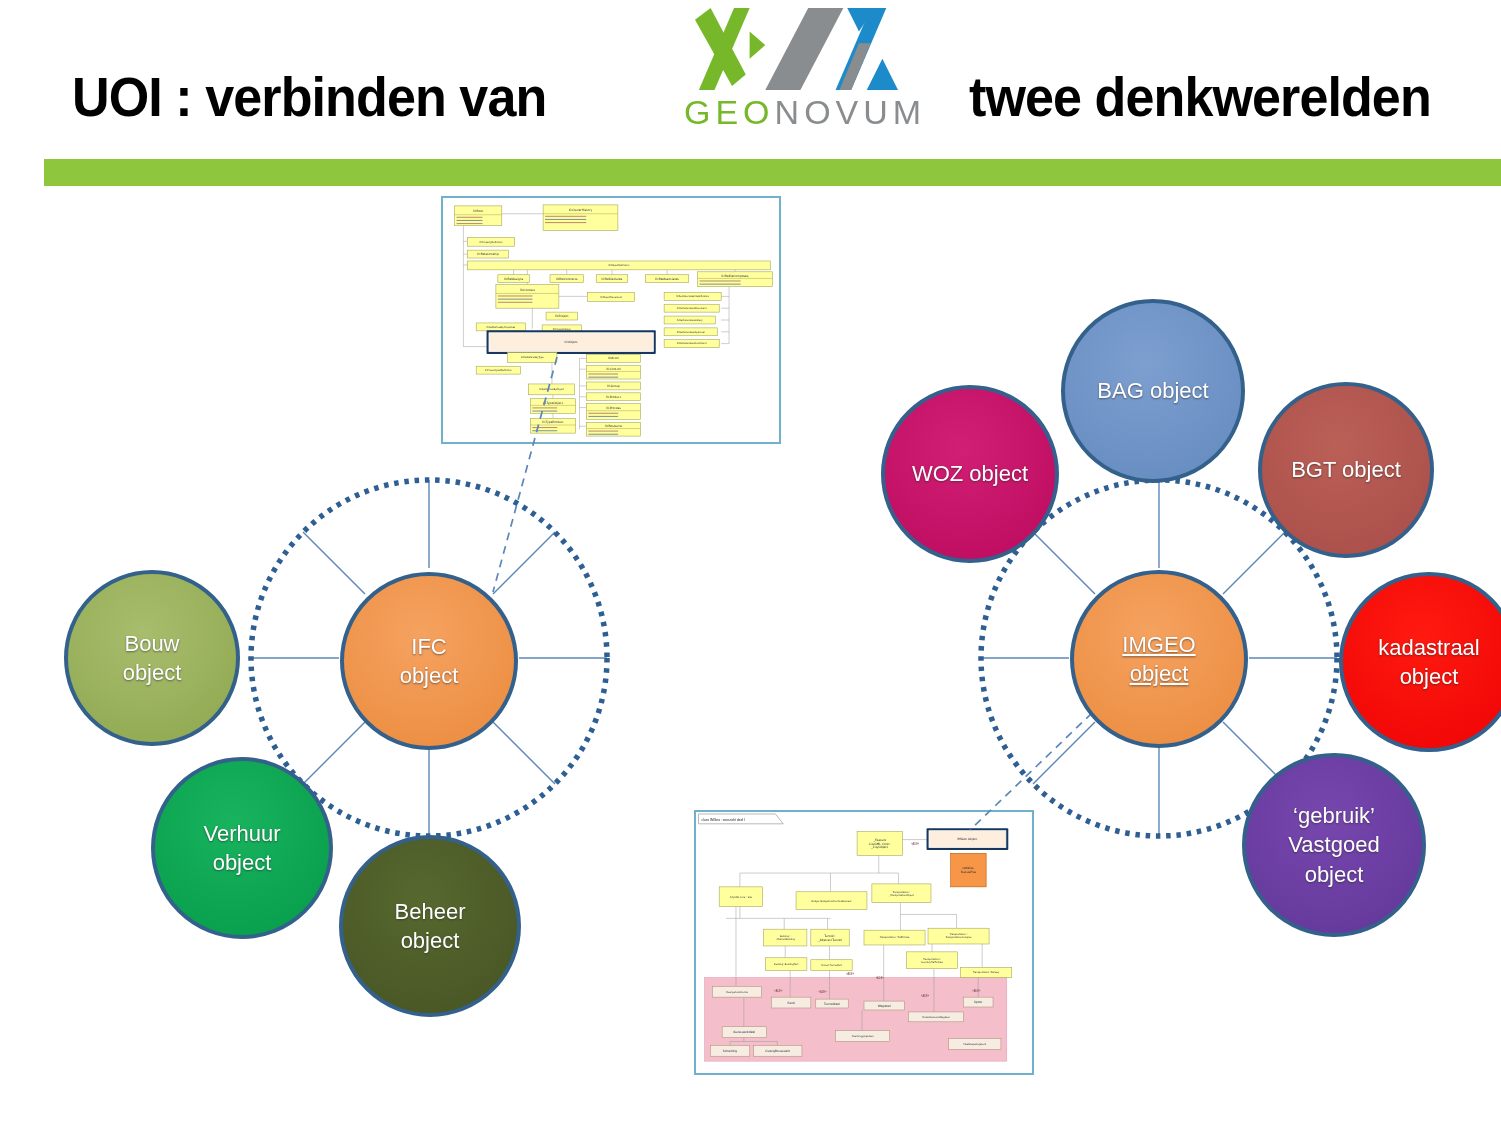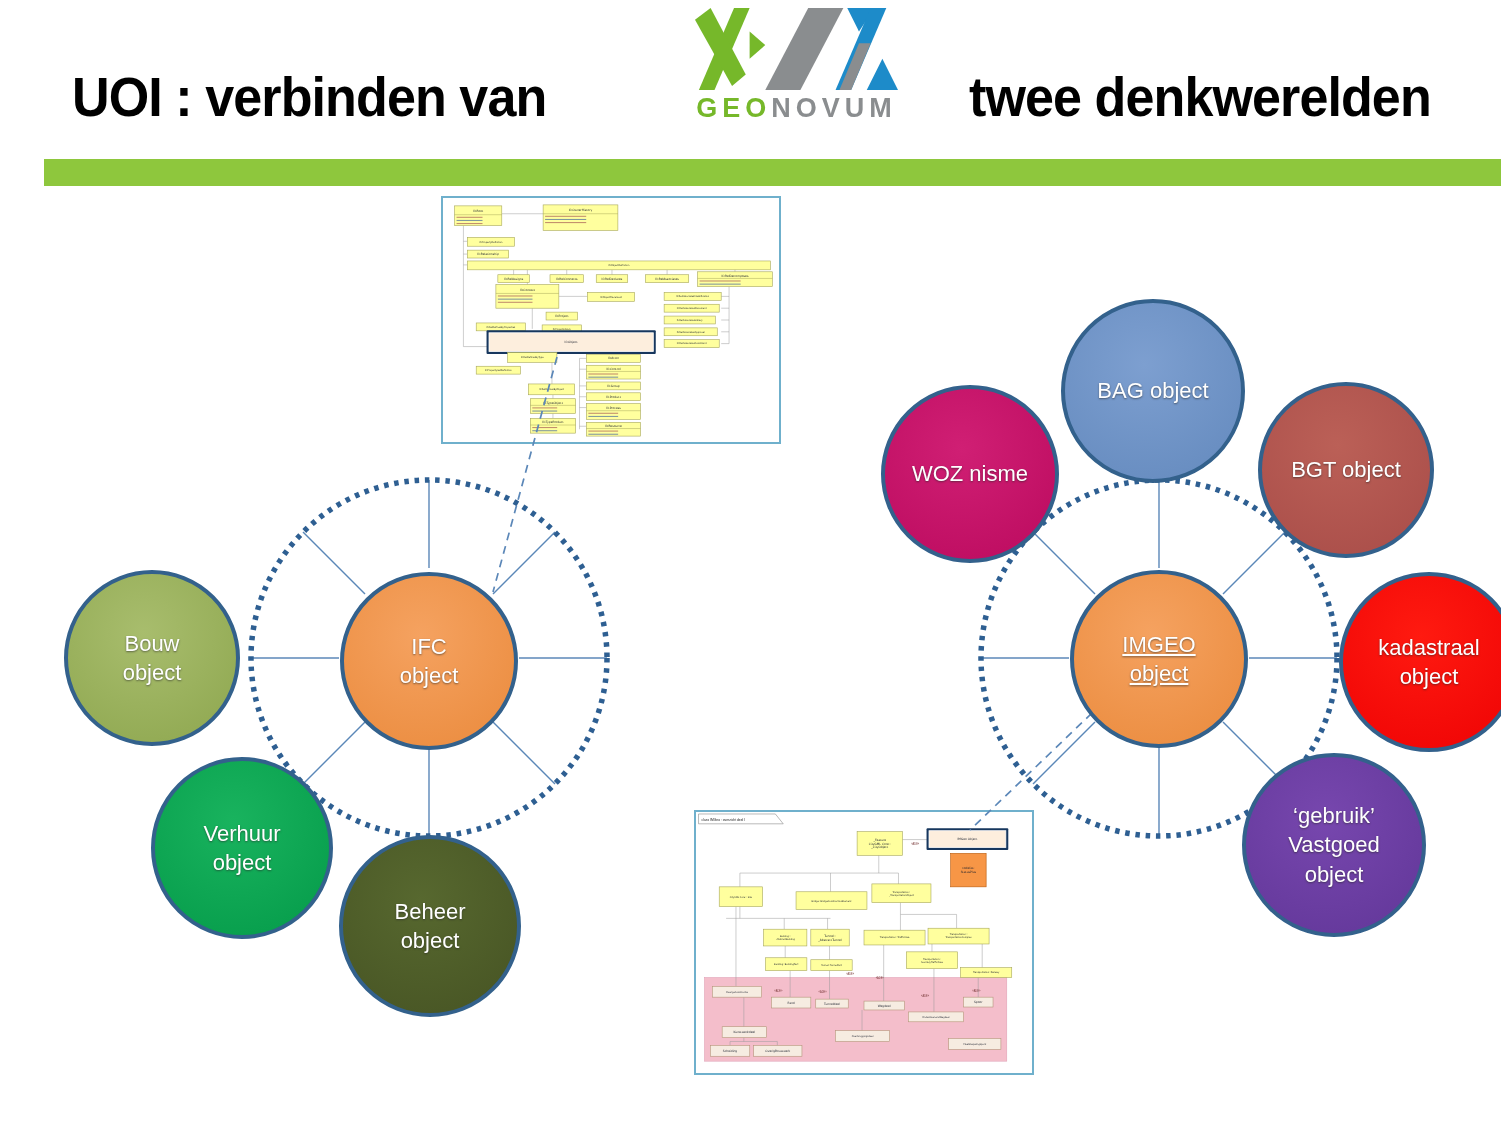--- a/index.html
+++ b/index.html
@@ -3,21 +3,21 @@
 <meta charset="utf-8">
 <style>
   html,body{margin:0;padding:0;background:#fff;}
   .slide{position:relative;width:1501px;height:1126px;background:#fff;overflow:hidden;
          font-family:"Liberation Sans",sans-serif;margin-left:44px;}
   .title{position:absolute;top:64px;font-size:56px;font-weight:bold;color:#000;
          white-space:nowrap;transform:scaleX(.93);transform-origin:left;letter-spacing:-1px;}
   #title-left{left:28px;}
   #title-right{left:925px;}
   .logo{position:absolute;left:640px;top:8px;width:225px;text-align:center;}
-  .logo .wordmark{margin-top:1px;font-size:27px;font-weight:bold;letter-spacing:5px;line-height:1;}
+  .logo .wordmark{margin-top:1px;font-size:34px;font-weight:normal;letter-spacing:5px;line-height:1;}
   .logo .geo{color:#76b82a;}
   .logo .novum{color:#8a8d8f;}
   #accent-bar{position:absolute;left:0;top:159px;width:1501px;height:27px;background:#8ec73d;}
   .panel{position:absolute;background:#fff;border:2px solid #6fb0cc;z-index:2;box-sizing:border-box;}
   #panel-ifc{left:397px;top:196px;width:340px;height:248px;}
   #panel-imgeo{left:650px;top:810px;width:340px;height:265px;}
   .panel svg{width:100%;height:100%;display:block;}
   .connectors{position:absolute;left:0;top:0;width:1501px;height:1126px;z-index:3;pointer-events:none;}
   .node{position:absolute;border-radius:50%;border:4px solid #33618c;display:flex;align-items:center;
         justify-content:center;text-align:center;color:#fff;font-size:22px;line-height:1.32;
@@ -439,19 +439,19 @@
     <line x1="117" y1="657" x2="1115" y2="657" stroke="#45abc9" stroke-width="9" filter="url(#tealsh)"></line>
     <line x1="513" y1="357" x2="449" y2="592" stroke="#5b87b8" stroke-width="1.7" stroke-dasharray="8 6"></line>
     <line x1="1048" y1="713" x2="926" y2="830" stroke="#5b87b8" stroke-width="1.7" stroke-dasharray="8 6"></line>
   </svg>
 
   <div class="node" id="node-bouw">Bouw<br>object</div>
   <div class="node" id="node-ifc">IFC<br>object</div>
   <div class="node" id="node-verhuur">Verhuur<br>object</div>
   <div class="node" id="node-beheer">Beheer<br>object</div>
   <div class="node" id="node-imgeo">IMGEO<br>object</div>
-  <div class="node" id="node-woz">WOZ nisme</div>
+  <div class="node" id="node-woz">WOZ object</div>
   <div class="node" id="node-bag">BAG object</div>
   <div class="node" id="node-bgt">BGT object</div>
   <div class="node" id="node-kadastraal">kadastraal<br>object</div>
   <div class="node" id="node-gebruik">‘gebruik’<br>Vastgoed<br>object</div>
 
 </div>
 
 </body></html>

